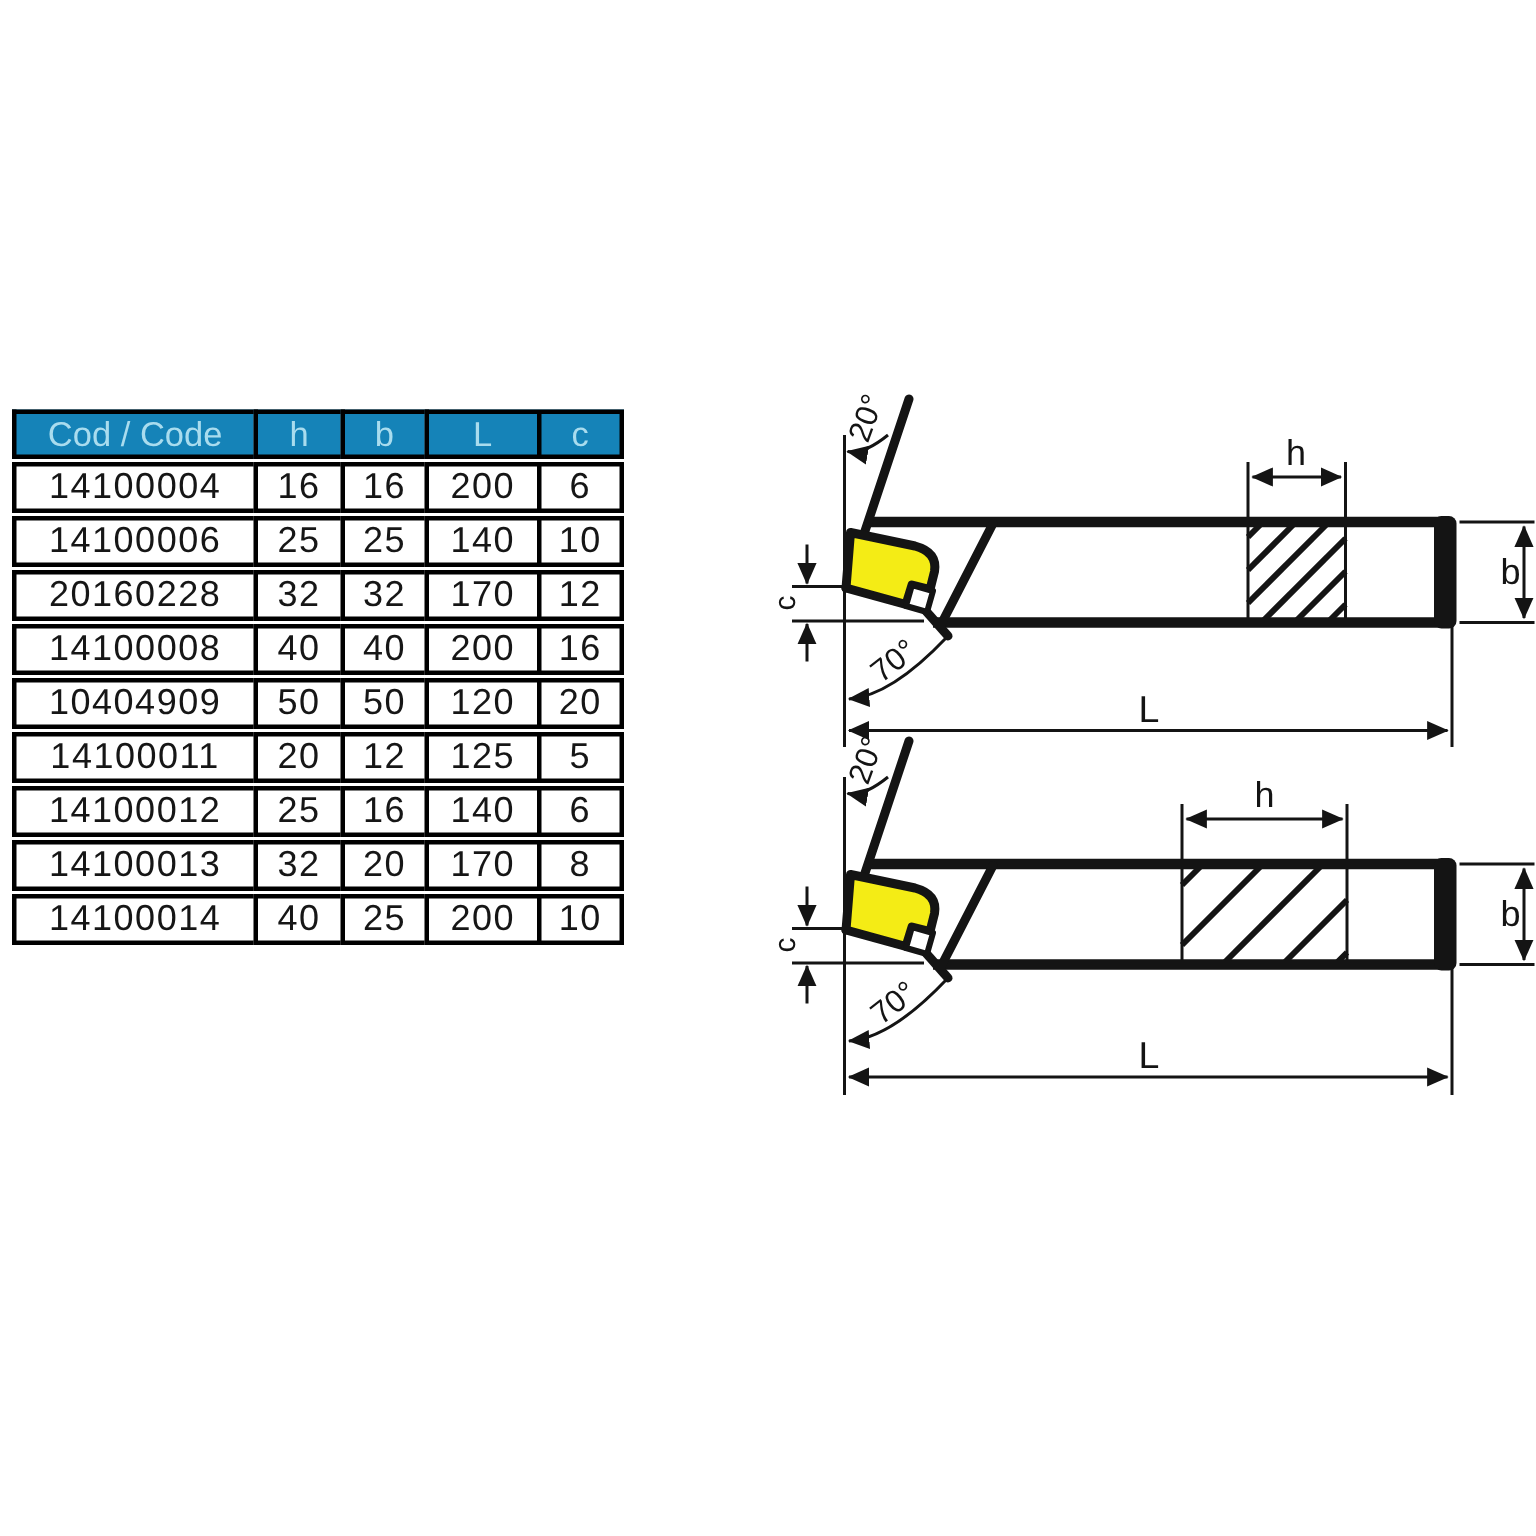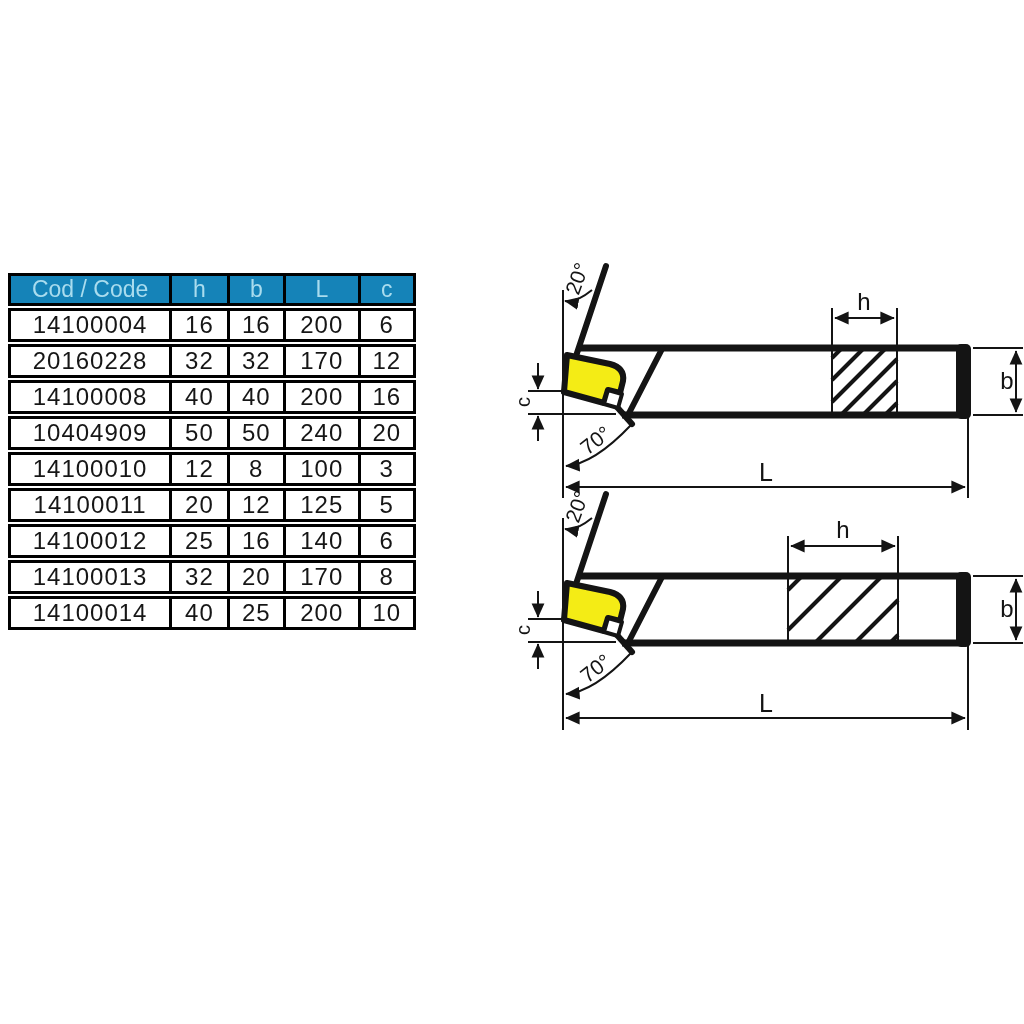--- a/index.html
+++ b/index.html
@@ -62,46 +62,46 @@
     </thead>
     <tbody>
         <tr>
           <td>14100004</td>
           <td>16</td>
           <td>16</td>
           <td>200</td>
           <td>6</td>
         </tr>
         <tr>
+          <td>14100006</td>
+          <td>25</td>
+          <td>25</td>
+          <td>140</td>
+          <td>10</td>
+        </tr>
+        <tr>
           <td>20160228</td>
           <td>32</td>
           <td>32</td>
           <td>170</td>
           <td>12</td>
         </tr>
         <tr>
           <td>14100008</td>
           <td>40</td>
           <td>40</td>
           <td>200</td>
           <td>16</td>
         </tr>
         <tr>
           <td>10404909</td>
           <td>50</td>
           <td>50</td>
-          <td>240</td>
+          <td>120</td>
           <td>20</td>
-        </tr>
-        <tr>
-          <td>14100010</td>
-          <td>12</td>
-          <td>8</td>
-          <td>100</td>
-          <td>3</td>
         </tr>
         <tr>
           <td>14100011</td>
           <td>20</td>
           <td>12</td>
           <td>125</td>
           <td>5</td>
         </tr>
         <tr>
           <td>14100012</td>

